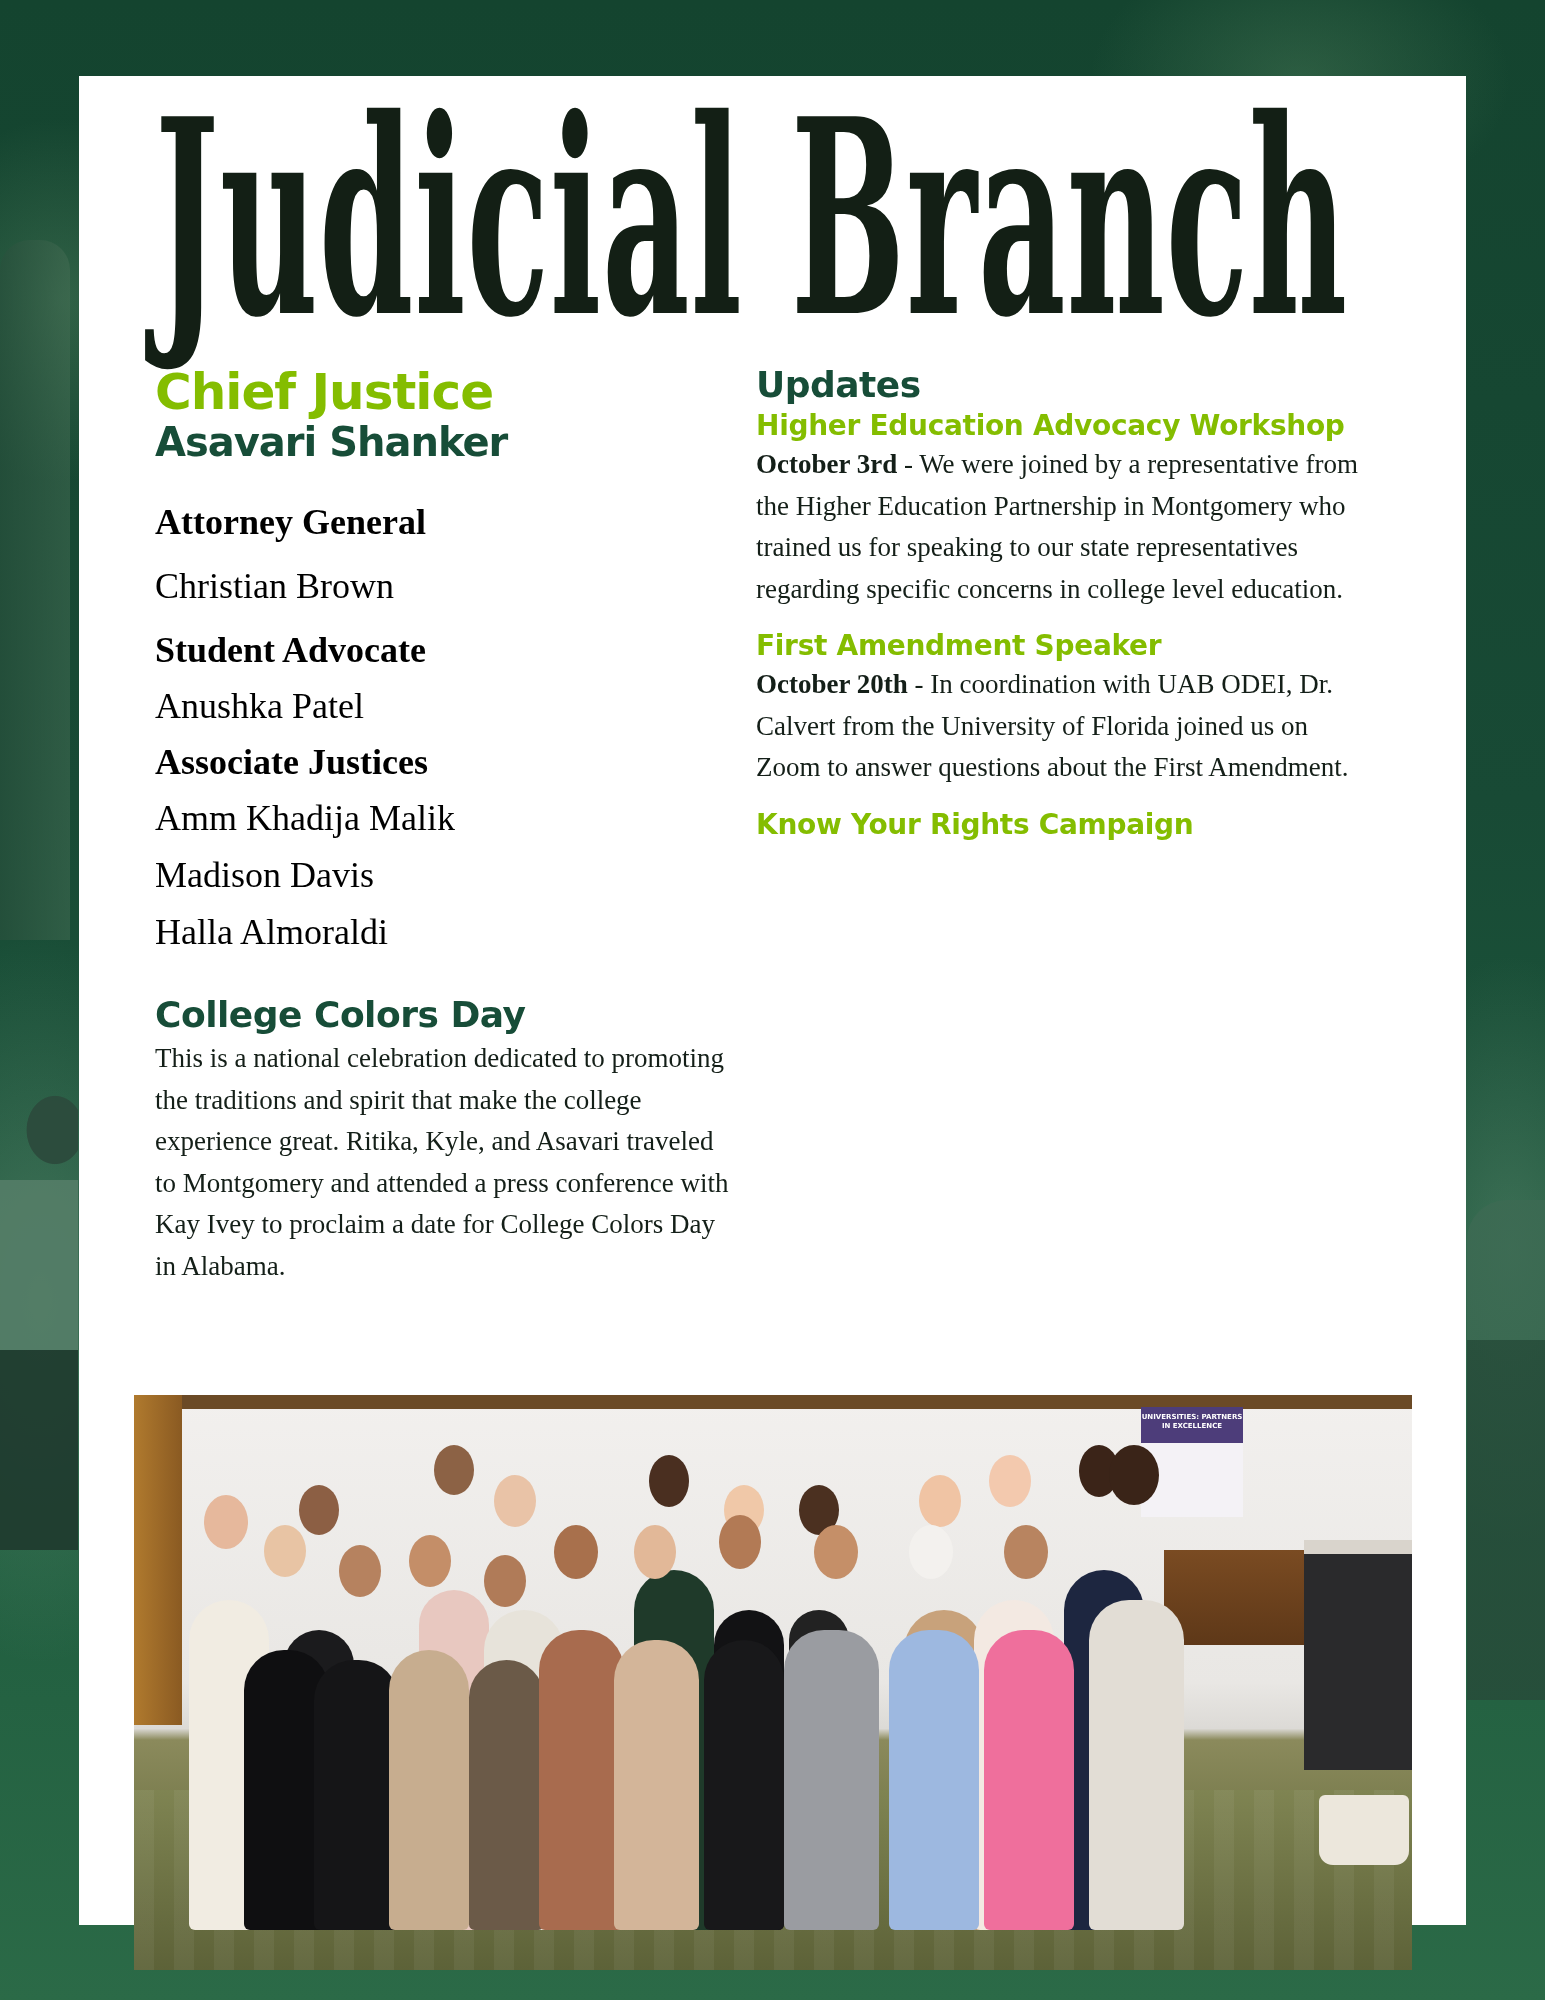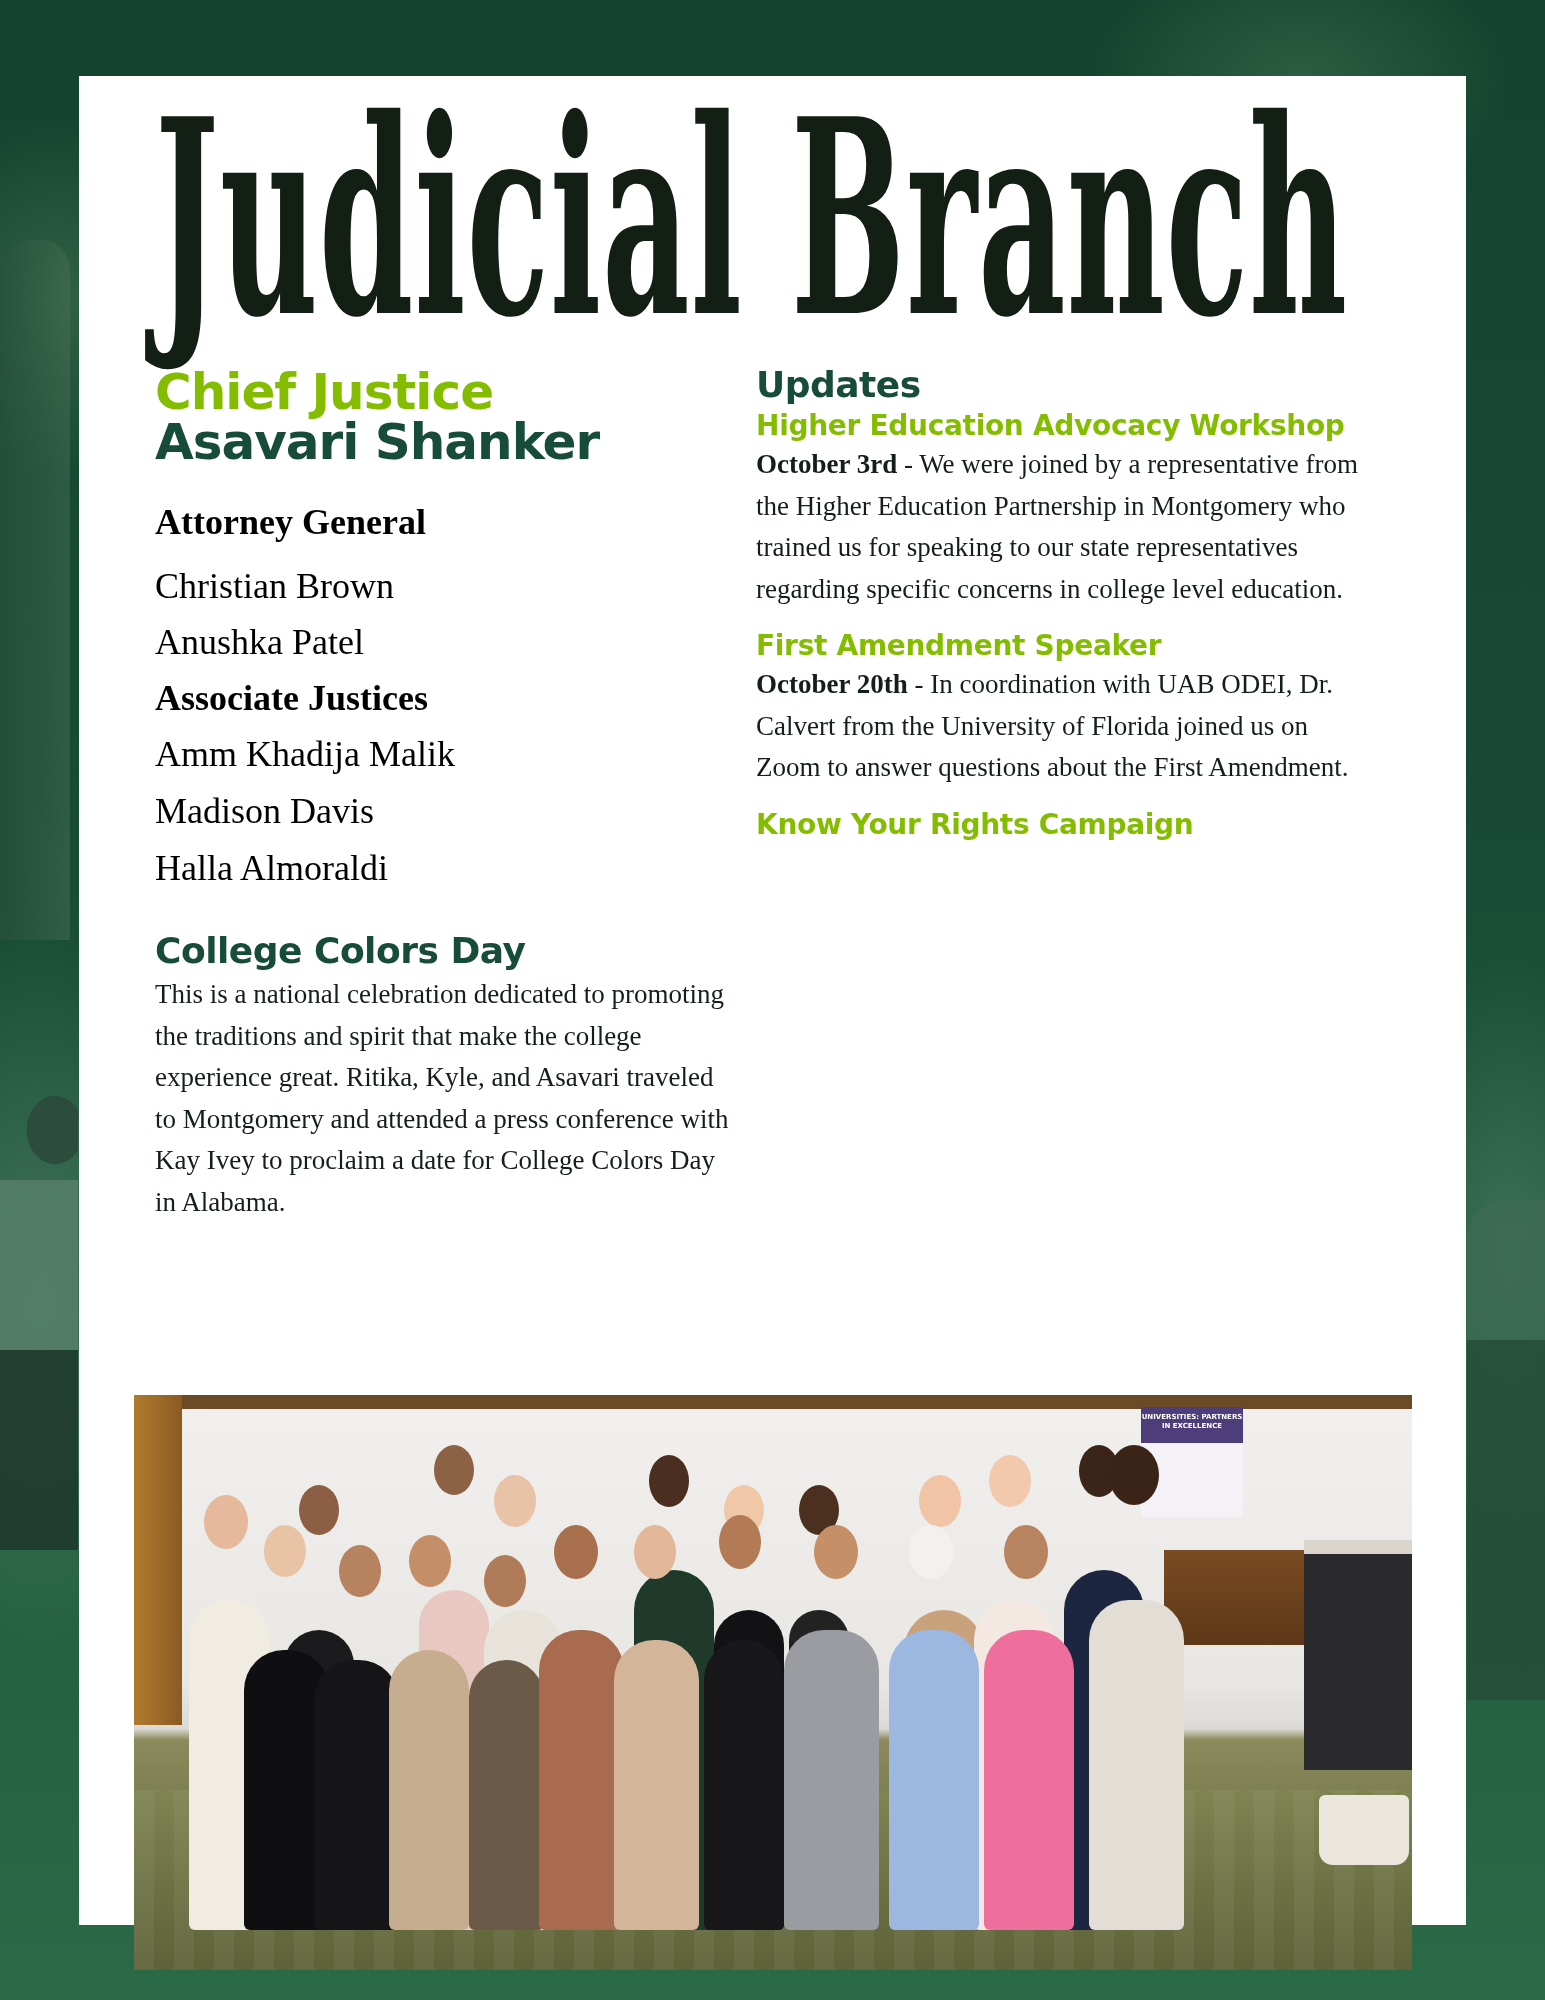--- a/index.html
+++ b/index.html
@@ -48,21 +48,21 @@
     white-space: nowrap;
     transform-origin: left top;
     transform: scaleX(0.5);
     letter-spacing: 2px;
   }
   .col-left { position: absolute; left: 76px; top: 290px; width: 580px; }
   .col-right { position: absolute; left: 677px; top: 286px; width: 620px; }
 
   .sans { font-family: "DejaVu Sans", sans-serif; font-weight: bold; }
   .chief-label { color: #84bd00; font-size: 50px; line-height: 52px; letter-spacing: -1px; }
-  .chief-name { color: #174d38; font-size: 50px; line-height: 52px; letter-spacing: -1px; margin-top: -2px; }
+  .chief-name { color: #174d38; font-size: 40px; line-height: 52px; letter-spacing: -1px; margin-top: -2px; }
 
   .role-label { font-family: "Liberation Serif", serif; font-weight: bold; font-size: 36px; color: #000; line-height: 44px; }
   .role-name { font-family: "Liberation Serif", serif; font-size: 36px; color: #000; line-height: 44px; }
   .roster { margin-top: 32px; }
 
   .section-head { color: #174d38; font-size: 36px; line-height: 46px; letter-spacing: -0.5px; }
   .sub-head { color: #84bd00; font-size: 28px; line-height: 36px; letter-spacing: -0.3px; }
   .body-text { font-family: "Liberation Serif", serif; font-size: 27px; line-height: 41.5px; color: #141f18; }
   .body-text b { font-weight: bold; }
 
@@ -122,20 +122,21 @@
   <div class="title">Judicial Branch</div>
 
   <div class="col-left">
     <div class="sans chief-label">Chief Justice</div>
     <div class="sans chief-name">Asavari Shanker</div>
 
     <div class="roster">
       <div class="role-label" style="margin-top:22px;">Attorney General</div>
       <div class="role-name" style="margin-top:20px;">Christian Brown</div>
 
+      <div class="role-label" style="margin-top:20px;">Student Advocate</div>
       <div class="role-name" style="margin-top:12px;">Anushka Patel</div>
 
       <div class="role-label" style="margin-top:12px;">Associate Justices</div>
       <div class="role-name" style="margin-top:12px;">Amm Khadija Malik</div>
       <div class="role-name" style="margin-top:13px;">Madison Davis</div>
       <div class="role-name" style="margin-top:13px;">Halla Almoraldi</div>
     </div>
 
     <div class="ccd">
       <div class="sans section-head">College Colors Day</div>

